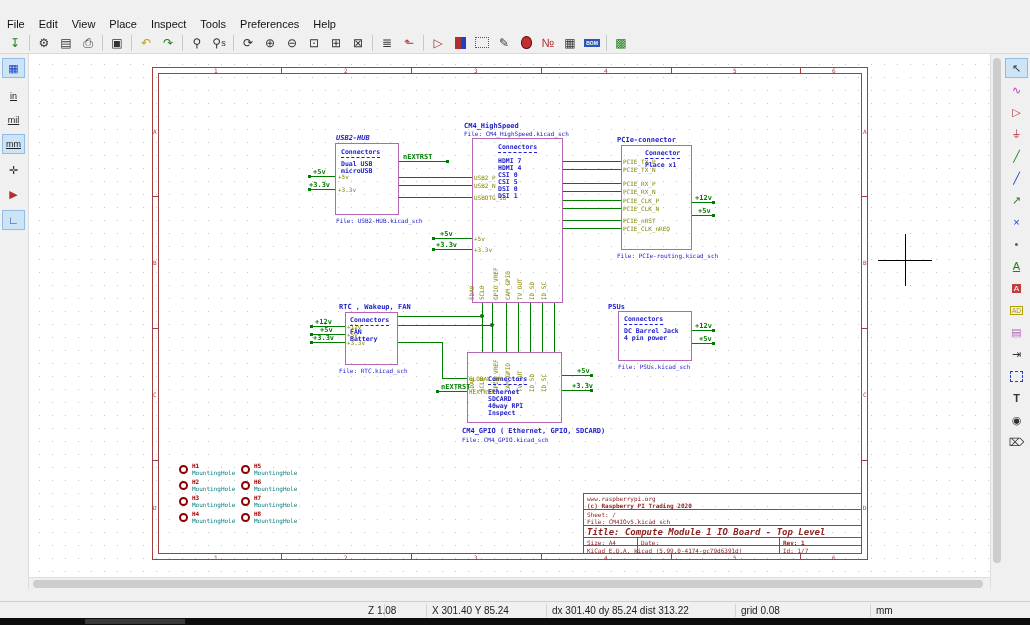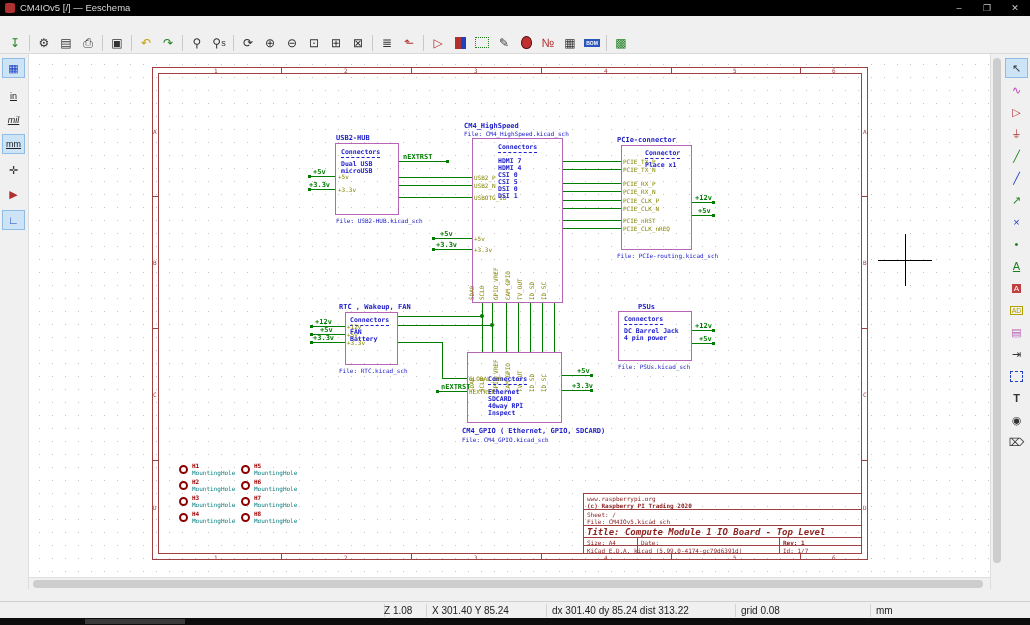--- a/index.html
+++ b/index.html
@@ -62,28 +62,31 @@
   #taskbar{position:absolute;left:0;top:618px;width:1030px;height:7px;background:#0d0d0d;}
   .taskfrag{position:absolute;left:85px;top:619px;width:100px;height:5px;background:#3a3a3a;}
   .red{color:#b03030;} .grn{color:#208020;} .blu{color:#2040c0;} .mag{color:#c040c0;} .org{color:#c8a000;}
   .mini{font-size:9px;}
 </style>
 </head>
 <body>
 
 <div id="root">
 
-  <div id="titlebar">
-    <span class="appicon"></span>
-    <span class="ttl">CM4IOv5 [/] — Eeschema</span>
-    <span class="winbtn" style="left:945px;">–</span>
-    <span class="winbtn" style="left:973px;">❐</span>
-    <span class="winbtn" style="left:1001px;">✕</span>
-  </div>
-
+
+  <div id="menubar">
+    <span class="menuitem">File</span>
+    <span class="menuitem">Edit</span>
+    <span class="menuitem">View</span>
+    <span class="menuitem">Place</span>
+    <span class="menuitem">Inspect</span>
+    <span class="menuitem">Tools</span>
+    <span class="menuitem">Preferences</span>
+    <span class="menuitem">Help</span>
+  </div>
 
   <div id="toolbar">
     <div class="tbtn grn">↧</div>
     <div class="tsep"></div>
     <div class="tbtn">⚙</div>
     <div class="tbtn">▤</div>
     <div class="tbtn">⎙</div>
     <div class="tsep"></div>
     <div class="tbtn">▣</div>
     <div class="tsep"></div>
@@ -121,21 +124,21 @@
       </div>
     <div class="tsep"></div>
     <div class="tbtn grn">▩</div>
   </div>
 
   <div id="lefttb">
     <div class="sbtn active blu" style="top:4px;">▦</div>
     <div class="sbtn" style="top:32px;">
         <span class="unit">in</span>
       </div>
-    <div class="sbtn" style="top:56px;font-style:italic;">
+    <div class="sbtn" style="top:56px;">
         <span class="unit">mil</span>
       </div>
     <div class="sbtn active" style="top:80px;">
         <span class="unit">mm</span>
       </div>
     <div class="sbtn" style="top:106px;">✛</div>
     <div class="sbtn red" style="top:130px;">▶</div>
     <div class="sbtn active blu" style="top:156px;">∟</div>
   </div>
 
@@ -213,21 +216,21 @@
     <span class="wsnum" style="left:153px;top:259px;">B</span>
     <span class="wsnum" style="left:153px;top:391px;">C</span>
     <span class="wsnum" style="left:153px;top:504px;">D</span>
     <span class="wsnum" style="left:863px;top:128px;">A</span>
     <span class="wsnum" style="left:863px;top:259px;">B</span>
     <span class="wsnum" style="left:863px;top:391px;">C</span>
     <span class="wsnum" style="left:863px;top:504px;">D</span>
   </div>
 
   <div class="g abs" style="left:0;top:0;">
-    <span class="shname" style="left:336px;top:134px;">USB2-HUB</span>
+    <span class="shname" style="left:336px;top:134px;font-style:italic;">USB2-HUB</span>
     <div class="blk" style="left:335px;top:143px;width:64px;height:72px;"></div>
     <span class="shfile" style="left:336px;top:217px;">File: USB2-HUB.kicad_sch</span>
     <span class="hdr" style="left:341px;top:148px;">Connectors</span>
     <span class="itm" style="left:341px;top:160px;">Dual USB</span>
     <span class="itm" style="left:341px;top:167px;">microUSB</span>
     <span class="pin" style="left:338px;top:173px;">+5v</span>
     <span class="pin" style="left:338px;top:186px;">+3.3v</span>
 
     <div class="wire" style="left:310px;top:176px;width:25px;height:1px;"></div>
     <div class="wire" style="left:310px;top:189px;width:25px;height:1px;"></div>
@@ -378,21 +381,21 @@
 
     <div class="wire" style="left:562px;top:375px;width:30px;height:1px;"></div>
     <div class="wire" style="left:562px;top:390px;width:30px;height:1px;"></div>
     <div class="sq" style="left:590px;top:374px;"></div>
     <div class="sq" style="left:590px;top:389px;"></div>
     <span class="lbl" style="left:577px;top:367px;">+5v</span>
     <span class="lbl" style="left:572px;top:382px;">+3.3v</span>
   </div>
 
   <div class="g abs" style="left:0;top:0;">
-    <span class="shname" style="left:618px;top:303px;padding-left:20px;">PSUs</span>
+    <span class="shname" style="left:588px;top:303px;padding-left:20px;">PSUs</span>
     <div class="blk" style="left:618px;top:311px;width:74px;height:50px;"></div>
     <span class="shfile" style="left:618px;top:363px;">File: PSUs.kicad_sch</span>
     <span class="hdr" style="left:624px;top:315px;">Connectors</span>
     <span class="itm" style="left:624px;top:327px;">DC Barrel Jack</span>
     <span class="itm" style="left:624px;top:334px;">4 pin power</span>
 
     <div class="wire" style="left:692px;top:330px;width:22px;height:1px;"></div>
     <div class="wire" style="left:692px;top:343px;width:22px;height:1px;"></div>
     <div class="sq" style="left:712px;top:329px;"></div>
     <div class="sq" style="left:712px;top:342px;"></div>
@@ -453,21 +456,21 @@
   <div class="sctrack" style="left:990px;top:54px;width:12px;height:535px;border-left:1px solid #dedede;">
     <div class="scthumb" style="left:2px;top:4px;width:8px;height:505px;"></div>
   </div>
   <div class="sctrack" style="left:29px;top:577px;width:961px;height:12px;border-top:1px solid #dedede;">
     <div class="scthumb" style="left:4px;top:2px;width:950px;height:8px;"></div>
   </div>
 
   <div id="strip"></div>
   <div id="statusbar">
     <div class="stsep" style="left:384px;"></div>
-    <span class="stfield" style="left:384px;">Z 1.08</span>
+    <span class="stfield" style="left:368px;">Z 1.08</span>
     <div class="stsep" style="left:426px;"></div>
     <span class="stfield" style="left:432px;">X 301.40 Y 85.24</span>
     <div class="stsep" style="left:546px;"></div>
     <span class="stfield" style="left:552px;">dx 301.40 dy 85.24 dist 313.22</span>
     <div class="stsep" style="left:735px;"></div>
     <span class="stfield" style="left:741px;">grid 0.08</span>
     <div class="stsep" style="left:870px;"></div>
     <span class="stfield" style="left:876px;">mm</span>
   </div>
   <div id="taskbar"></div>

